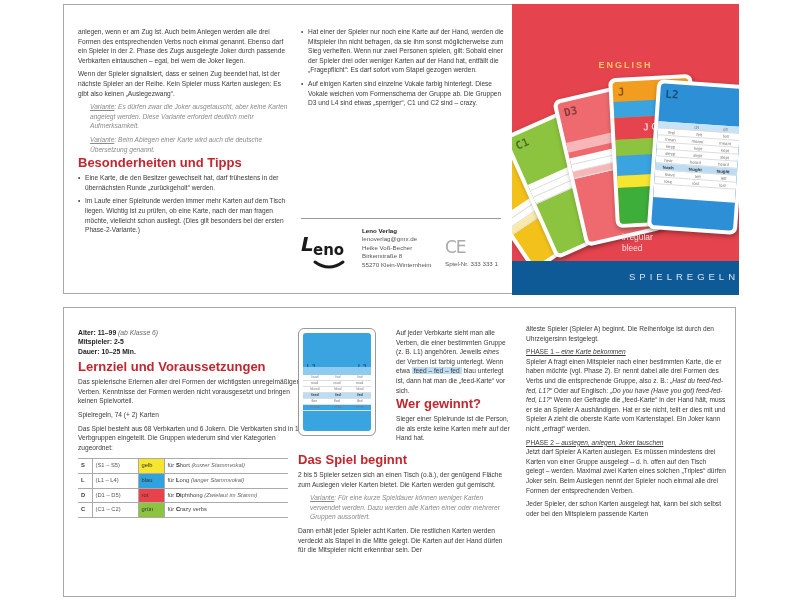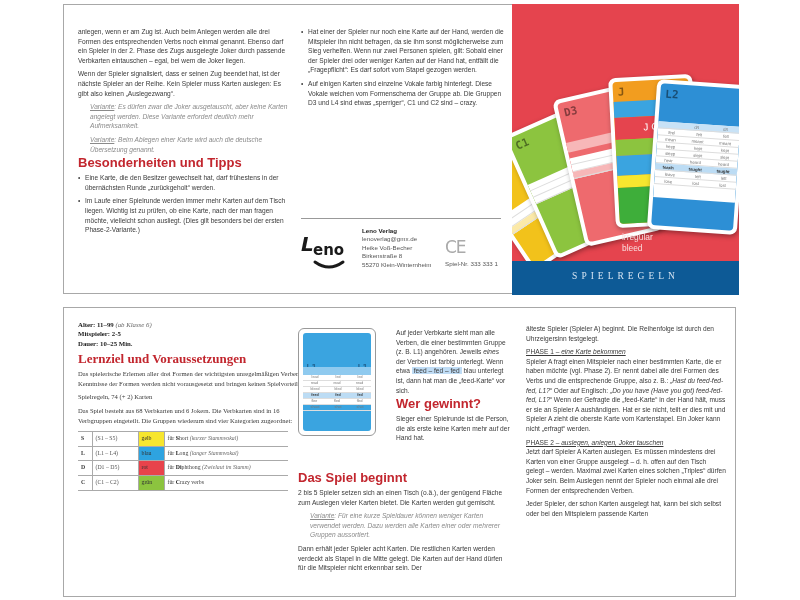--- a/index.html
+++ b/index.html
@@ -35,32 +35,32 @@
   .pub-addr .name { font-weight: bold; color: #222; }
   .ce-mark { position: absolute; left: 144px; top: 10px; font-size: 17px; color: #aaa; letter-spacing: -1px; font-family: "DejaVu Sans", sans-serif; }
   .spiel-nr { position: absolute; left: 144px; top: 33px; font-size: 6.2px; color: #555; white-space: nowrap; }
 
   
   #cover { position: absolute; left: 448px; top: -1px; width: 227px; height: 291px; background: #e5444e; overflow: hidden; }
   .cover-title { position: absolute; left: 0; width: 100%; top: 12px; text-align: center; font-family: "DejaVu Serif", serif; font-weight: bold; font-size: 33px; letter-spacing: 4px; color: #f3ecec; }
   .cover-sub { position: absolute; left: 0; width: 100%; top: 56px; text-align: center; font-size: 9px; letter-spacing: 2px; color: #f5c468; font-weight: bold; }
   .cover-irr { position: absolute; left: 110px; top: 228px; font-size: 8.4px; line-height: 11px; color: #f8dede; }
   .cover-band { position: absolute; left: 0; bottom: 0; width: 100%; height: 34px; background: #0d5a96; }
-  .cover-band span { position: absolute; left: 0; width: 100%; top: 10px; text-align: center; color: #d6e4f2; font-size: 9.5px; letter-spacing: 4px; font-family: Liberation Serif, serif; }
+  .cover-band span { position: absolute; left: 0; width: 100%; top: 10px; text-align: right; color: #d6e4f2; font-size: 9.5px; letter-spacing: 4px; }
 
   .card { position: absolute; background: #fff; border-radius: 7px; box-shadow: 1px 2px 5px rgba(0,0,0,0.35); overflow: hidden; padding: 4px; }
   .card .inner { width: 100%; height: 100%; border-radius: 4px; position: relative; overflow: hidden; }
   .card .lbl { position: absolute; left: 5px; top: 4px; font-size: 11px; font-weight: bold; color: rgba(0,0,0,0.45); font-family: "DejaVu Sans Mono", monospace; }
   .stripe { position: absolute; left: 0; width: 100%; }
   .vt { position: absolute; left: 0; width: 100%; background: #fff; font-size: 4.3px; color: #777; }
   .vt div { height: 7px; border-bottom: 1px solid #ddd; display: flex; justify-content: space-around; align-items: center; }
   .vt .hl { background: #bcdcf4; color: #333; font-weight: bold; }
 
   
-  #bot-left { left: 14px; top: 12px; width: 225px; font-family: Liberation Serif, serif; }
+  #bot-left { left: 14px; top: 20px; width: 225px; }
   #bot-mid { left: 234px; top: 20px; width: 212px; }
   #bot-right { left: 462px; top: 16px; width: 200px; }
   .facts { font-size: 6.8px; line-height: 9.4px; margin-bottom: 6px; }
   .facts b { color: #222; }
   .facts em { color: #666; }
   table.groups { border-collapse: collapse; width: 210px; margin-top: 6px; font-size: 5.8px; }
   table.groups td { border-top: 1px solid #aaa; border-bottom: 1px solid #aaa; padding: 2px 3px; height: 12px; }
   table.groups td.cat { font-weight: bold; width: 14px; border-right: 1px solid #aaa; }
   table.groups td.range { width: 46px; color: #555; }
   table.groups td.swatch { width: 26px; border-left: 1px solid #aaa; border-right: 1px solid #aaa; color: #333; }
@@ -112,20 +112,21 @@
       <div>lenoverlag@gmx.de</div>
       <div>Heike Voß-Becher</div>
       <div>Birkenstraße 8</div>
       <div>55270 Klein-Winternheim</div>
     </div>
     <div class="ce-mark">CE</div>
     <div class="spiel-nr">Spiel-Nr. 333 333 1</div>
   </div>
 
   <div id="cover">
+    <div class="cover-sub">ENGLISH</div>
 
     <div class="card" style="left:-18px; top:138px; width:74px; height:120px; transform: rotate(-34deg);">
       <div class="inner" style="background:#f2c21b;">
 
         <div class="vt" style="top:52px;">
             <div></div>
             <div></div>
             <div class="hl" style="background:#fbe9a8"></div>
           </div>
       </div>
@@ -314,21 +315,21 @@
               <span>shot</span>
             </div>
         </div>
       </div>
     </div>
     <div class="mid-text">
       <p><span>Auf jeder Verbkarte sieht man alle Verben, die einer bestimmten Gruppe (z. B. L1) angehören. Jeweils </span><em>eines</em><span> der Verben ist farbig unterlegt. Wenn etwa </span><span class="hl-text">feed – fed – fed</span><span> blau unterlegt ist, dann hat man die „feed-Karte“ vor sich.</span></p>
       <h3 class="sec">Wer gewinnt?</h3>
       <p>Sieger einer Spielrunde ist die Person, die als erste keine Karten mehr auf der Hand hat.</p>
     </div>
-    <h3 class="sec" style="margin-top:30px;">Das Spiel beginnt</h3>
+    <h3 class="sec" style="margin-top:12px;">Das Spiel beginnt</h3>
     <p>2 bis 5 Spieler setzen sich an einen Tisch (o.ä.), der genügend Fläche zum Auslegen vieler Karten bietet. Die Karten werden gut gemischt.</p>
     <p class="variant"><u>Variante</u><span>: Für eine kurze Spieldauer können weniger Karten verwendet werden. Dazu werden alle Karten einer oder mehrerer Gruppen aussortiert.</span></p>
     <p>Dann erhält jeder Spieler acht Karten. Die restlichen Karten werden verdeckt als Stapel in die Mitte gelegt. Die Karten auf der Hand dürfen für die Mitspieler nicht erkennbar sein. Der</p>
   </div>
 
   <div class="col" id="bot-right">
     <p>älteste Spieler (Spieler A) beginnt. Die Reihenfolge ist durch den Uhrzeigersinn festgelegt.</p>
     <div class="phase"><span>PHASE 1 – </span><em>eine Karte bekommen</em></div>
     <p><span>Spieler A fragt einen Mitspieler nach einer bestimmten Karte, die er haben möchte (vgl. Phase 2). Er nennt dabei alle drei Formen des Verbs und die entsprechende Gruppe, also z. B.: </span><em>„Hast du feed-fed-fed, L1?“</em><span> Oder auf Englisch: </span><em>„Do you have (Have you got) feed-fed-fed, L1?“</em><span> Wenn der Gefragte die „feed-Karte“ in der Hand hält, muss er sie an Spieler A aushändigen. Hat er sie nicht, teilt er dies mit und Spieler A zieht die oberste Karte vom Kartenstapel. Ein Joker kann nicht „erfragt“ werden.</span></p>
     <div class="phase"><span>PHASE 2 – </span><em>auslegen, anlegen, Joker tauschen</em></div>

